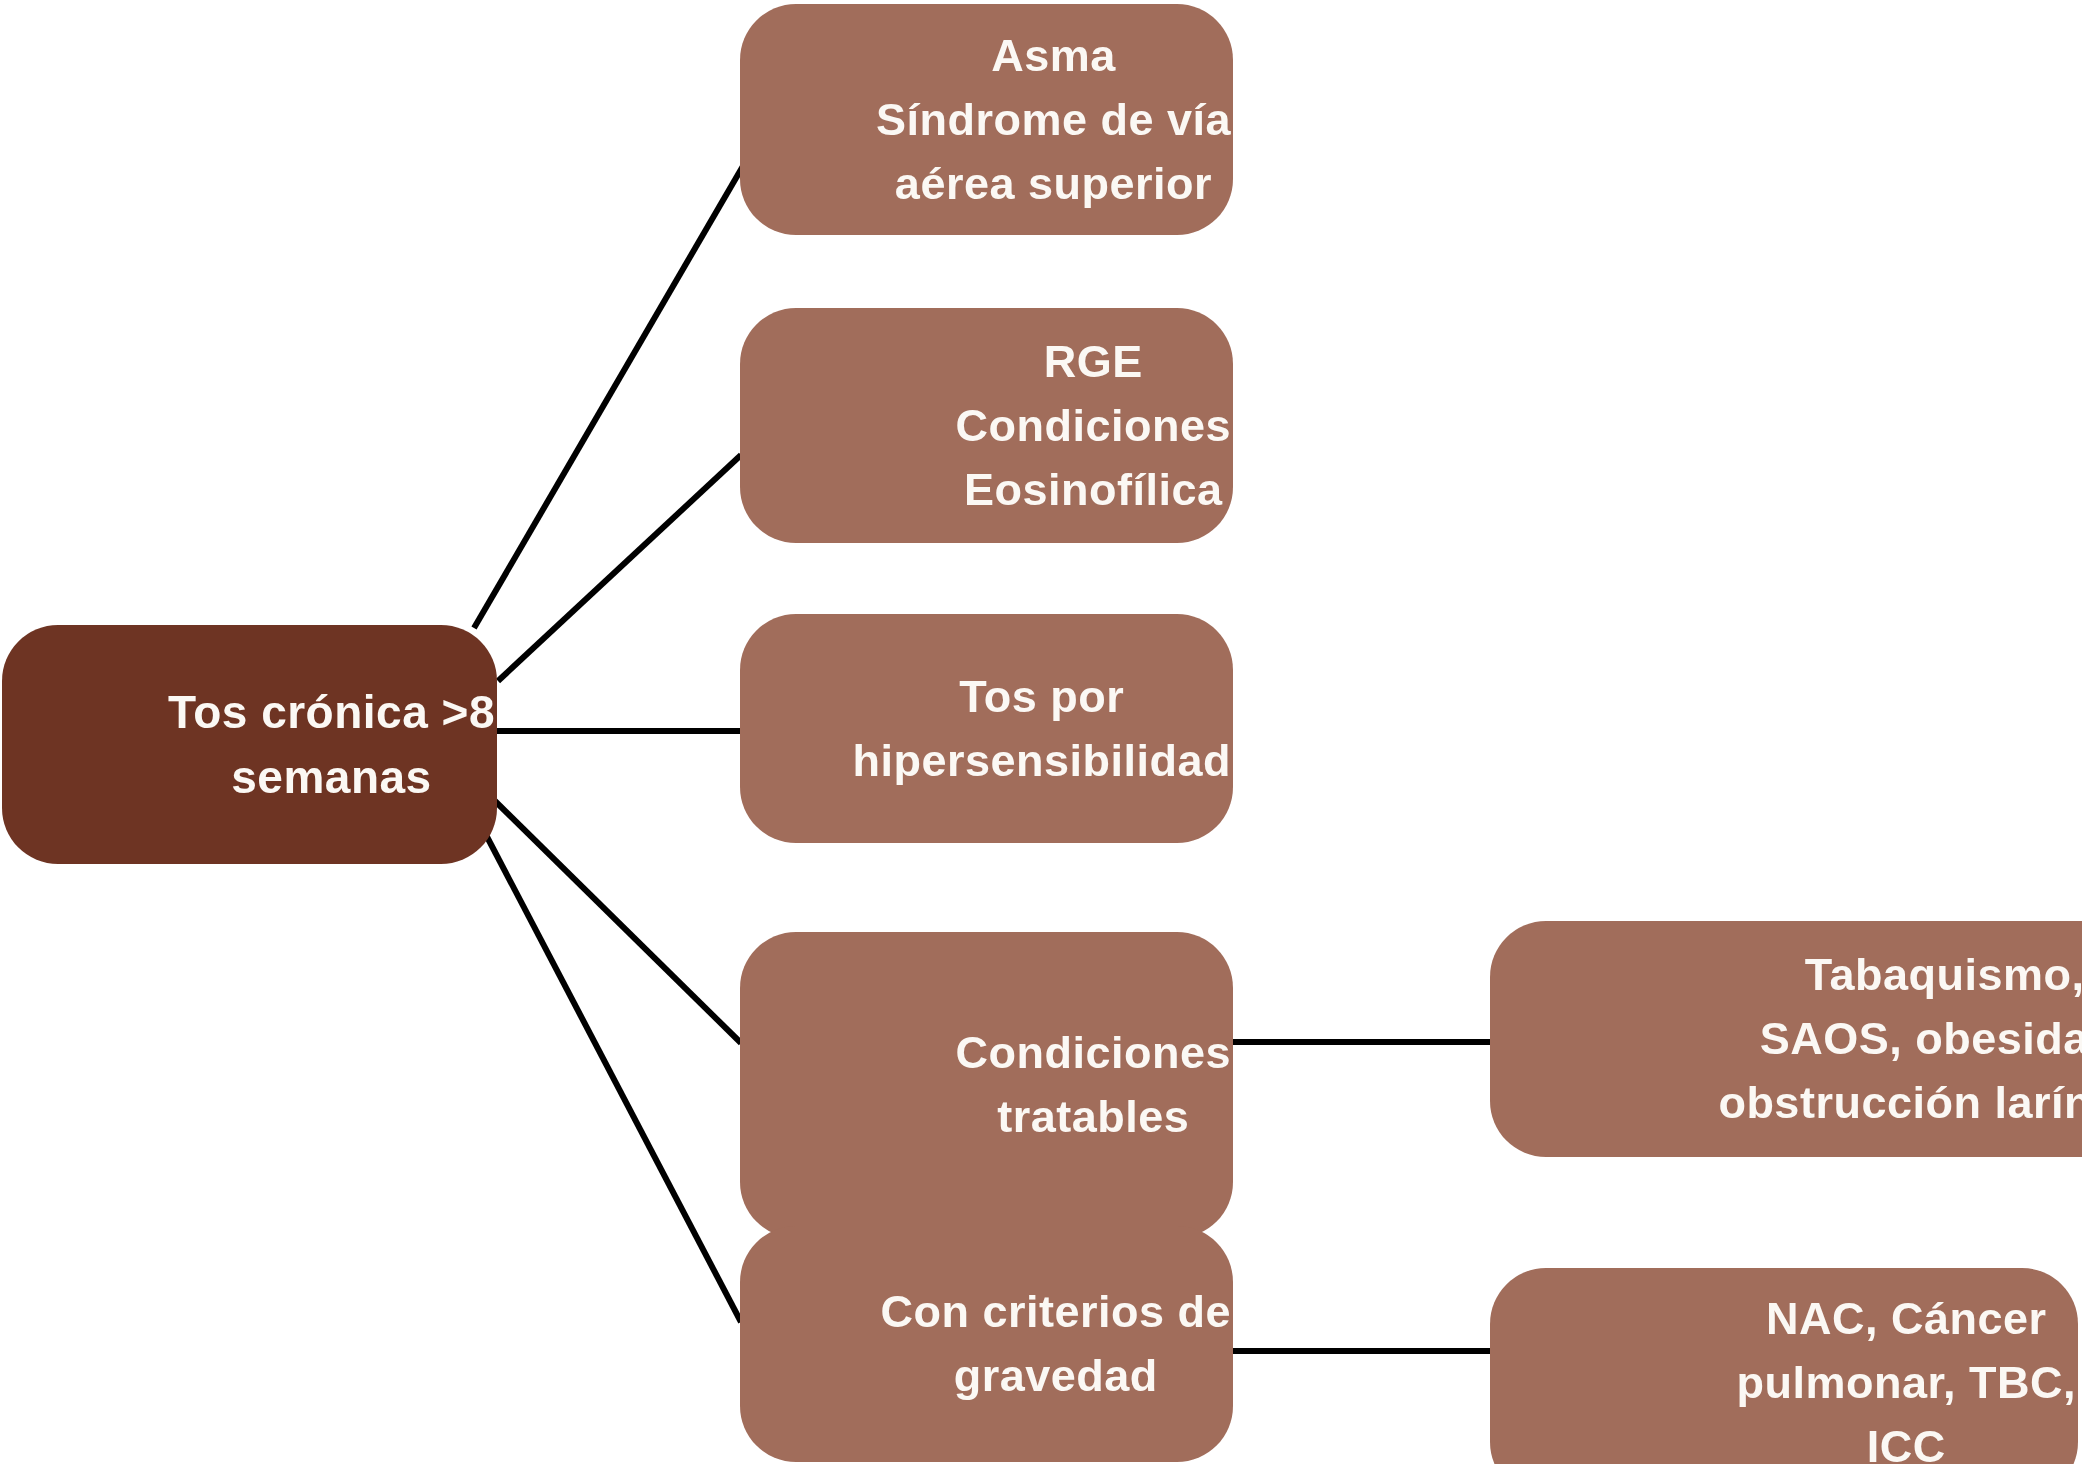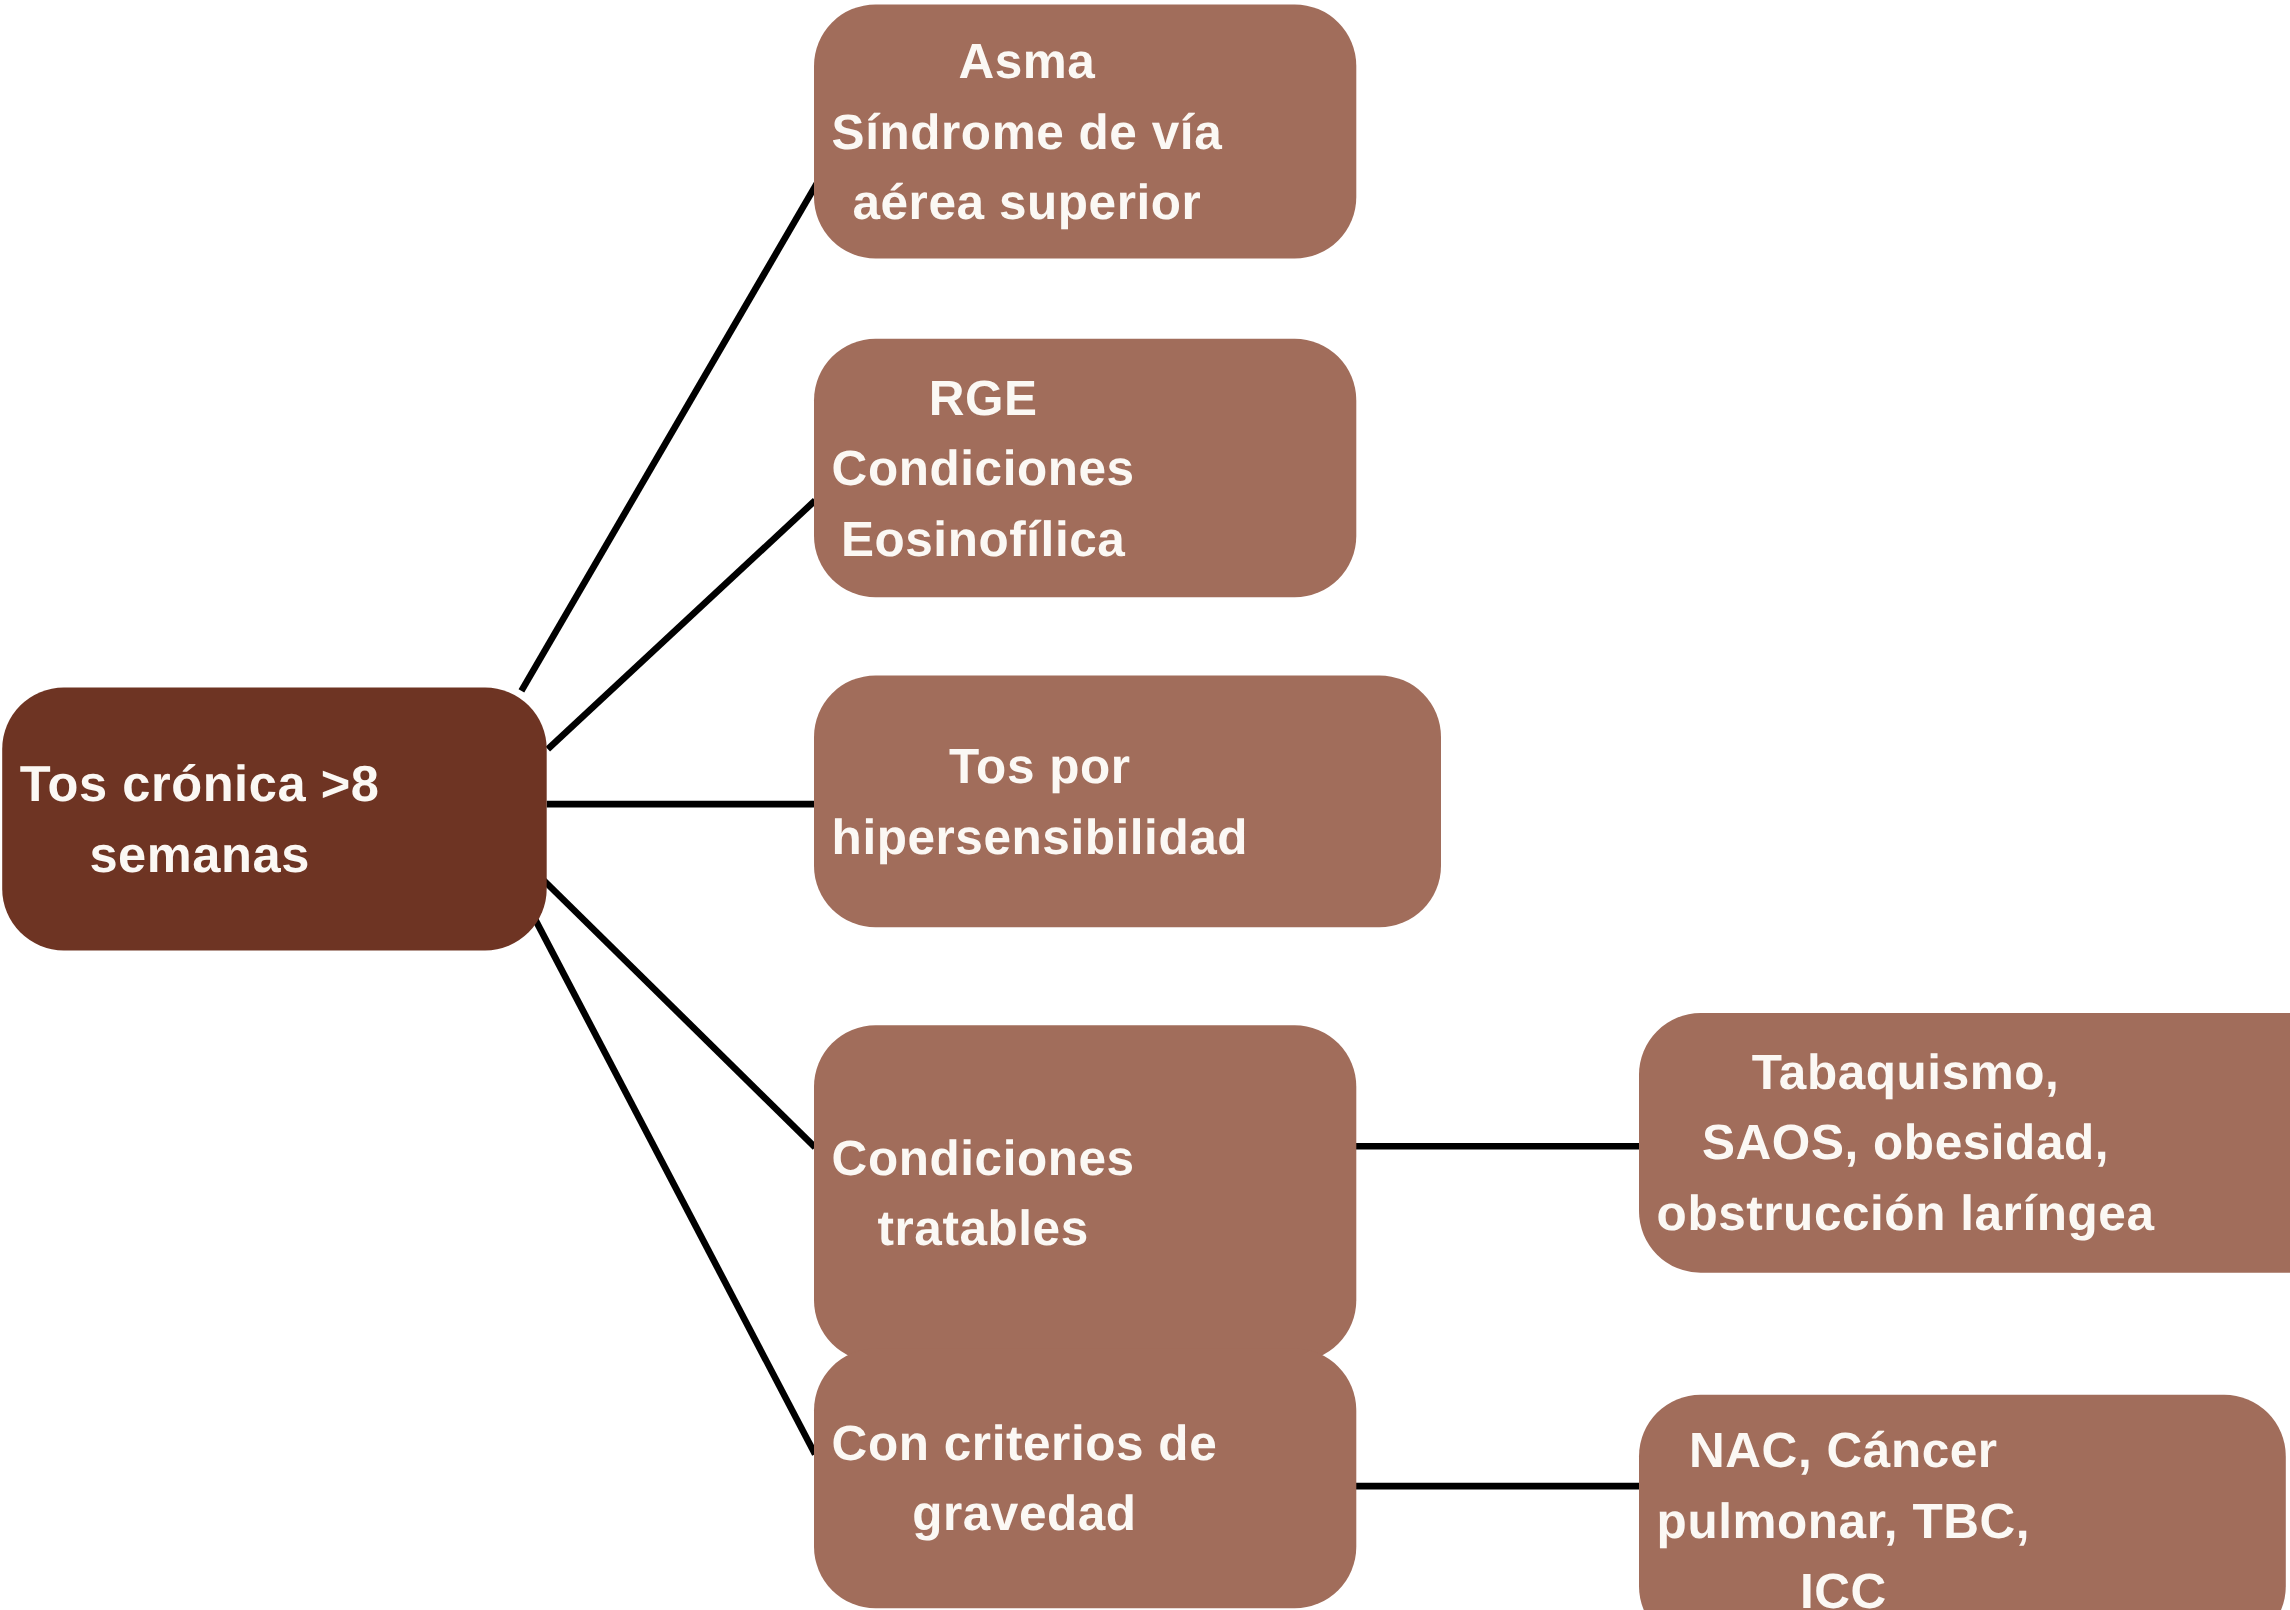--- a/index.html
+++ b/index.html
@@ -21,27 +21,27 @@
     top: 0;
     width: 100%;
     height: 100%;
     z-index: 1;
   }
   .node {
     position: absolute;
     z-index: 2;
     display: flex;
     align-items: center;
-    justify-content: flex-start;
+    justify-content: flex-end;
     text-align: center;
     border-radius: 56px;
     color: var(--text, #FBF8F4);
     font-weight: 700;
     box-sizing: border-box;
-    padding: 8px 16px;
+    padding: 8px 2px;
   }
   .node span {
     white-space: pre-line;
     line-height: 64px;
     font-size: 45px;
     letter-spacing: 0.5px;
   }
   .node.root {
     background: var(--root-fill, #6E3423);
   }
@@ -49,21 +49,21 @@
     font-size: 46px;
     line-height: 65px;
   }
   .node.branch, .node.leaf {
     background: var(--branch-fill, #A16D5B);
   }
   
   .pos-root            { left: 2px;    top: 613px;  width: 495px; height: 239px; margin-top: 12px; }
   .pos-asma            { left: 740px;  top: 4px;    width: 493px; height: 231px; }
   .pos-rge             { left: 740px;  top: 308px;  width: 493px; height: 235px; }
-  .pos-hipersensibilidad { left: 740px; top: 614px; width: 570px; height: 229px; }
+  .pos-hipersensibilidad { left: 740px; top: 614px; width: 493px; height: 229px; }
   .pos-condiciones     { left: 740px;  top: 932px;  width: 493px; height: 306px; }
   .pos-gravedad        { left: 740px;  top: 1226px; width: 493px; height: 236px; }
   .pos-tabaquismo      { left: 1490px; top: 921px;  width: 683px; height: 236px; }
   .pos-nac             { left: 1490px; top: 1268px; width: 588px; height: 230px; }
 </style>
 </head>
 <body>
 
 <div id="canvas" style="--bg: #FFFFFF; --root-fill: #6E3423; --branch-fill: #A16D5B; --text: #FBF8F4;">
 

